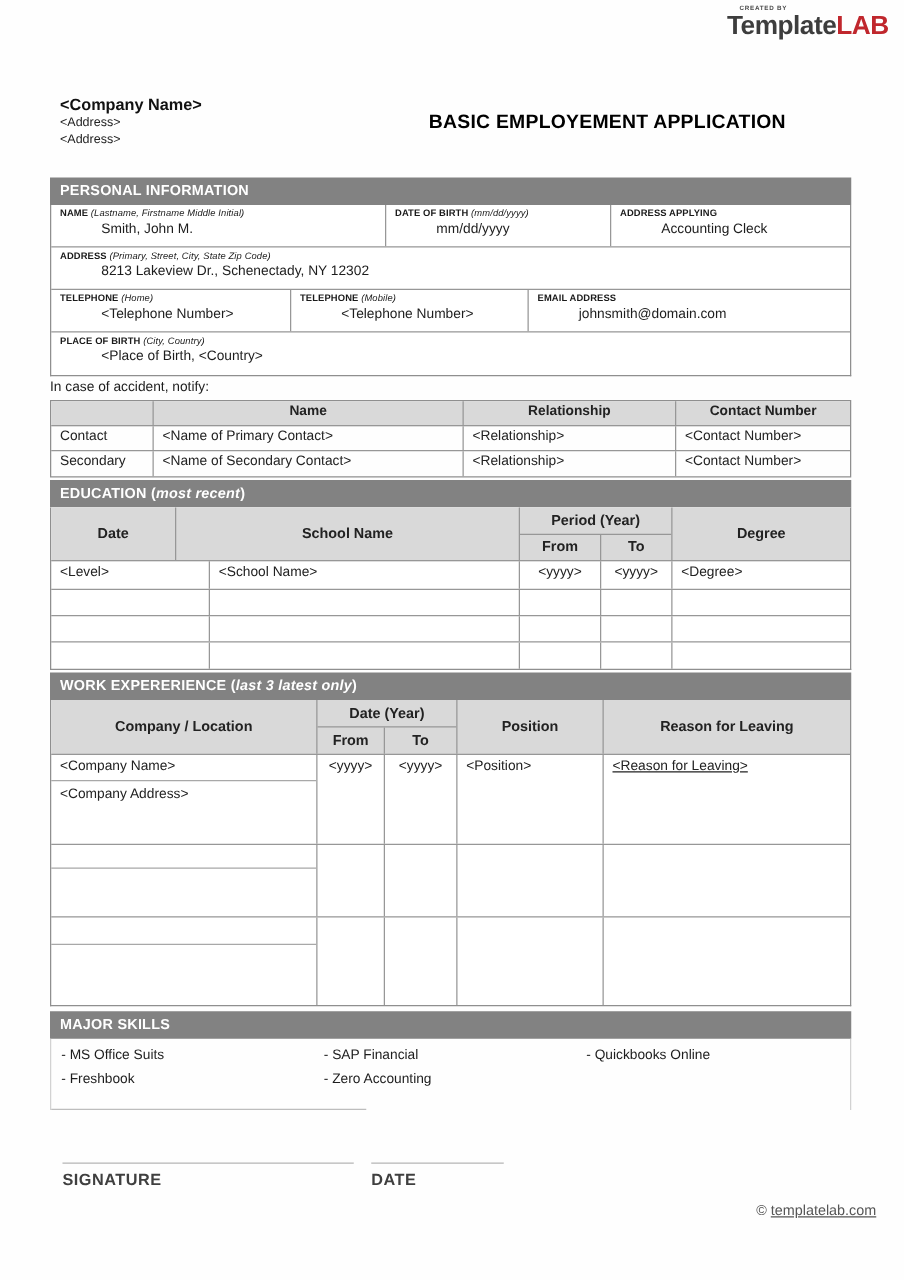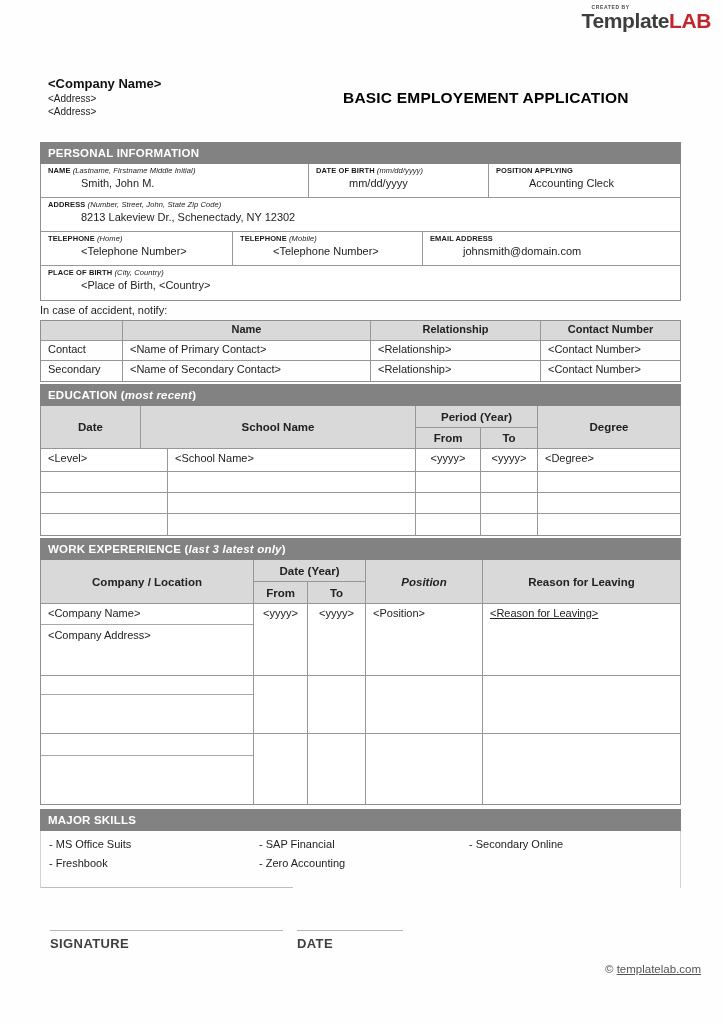--- a/index.html
+++ b/index.html
@@ -81,21 +81,21 @@
   
   .work-bar { margin-top:2px; }
   .w-head { background:#d9d9d9; font-weight:bold; font-size:11.5px; height:44px; display:flex; border-bottom:1px solid #979797; }
   .w-h-cell { border-right:1px solid #979797; display:flex; align-items:center; justify-content:center; text-align:center; }
   .w-h-company { width:213px; }
   .w-h-date { width:112px; flex-direction:column; padding:0; }
   .w-h-date .p-top { width:100%; height:22px; border-bottom:1px solid #979797; display:flex; align-items:center; justify-content:center; }
   .w-h-date .p-bot { width:100%; height:21px; display:flex; }
   .w-h-from { width:54px; border-right:1px solid #979797; display:flex; align-items:center; justify-content:center; }
   .w-h-to { flex:1; display:flex; align-items:center; justify-content:center; }
-  .w-h-pos { width:117px;font-style:italic; }
+  .w-h-pos { width:117px; }
   .w-h-reason { flex:1; border-right:none; }
   .wblock { display:flex; border-bottom:1px solid #979797; font-size:11px; }
   .wblock:last-child { border-bottom:none; }
   .wcol { border-right:1px solid #979797; padding:3px 7px; }
   .wcol:last-child { border-right:none;text-decoration:underline; }
   .w-c-company { width:213px; padding:0; display:flex; flex-direction:column; }
   .w-name { border-bottom:1px solid #a8a8a8; padding:3px 7px 0; }
   .w-addr { flex:1; padding:4px 7px 0; }
   .w-c-from { width:54px; text-align:center; padding-left:2px; padding-right:2px; }
   .w-c-to { width:58px; text-align:center; padding-left:2px; padding-right:2px; }
@@ -148,27 +148,27 @@
       <div class="trow p-row">
         <div class="td c-name">
           <div class="label"><span>NAME</span> <span class="hint">(Lastname, Firstname Middle Initial)</span></div>
           <div class="value">Smith, John M.</div>
         </div>
         <div class="td c-dob">
           <div class="label"><span>DATE OF BIRTH</span> <span class="hint">(mm/dd/yyyy)</span></div>
           <div class="value">mm/dd/yyyy</div>
         </div>
         <div class="td c-pos">
-          <div class="label"><span>POSITION APPLYING</span></div>
+          <div class="label"><span>ADDRESS APPLYING</span></div>
           <div class="value">Accounting Cleck</div>
         </div>
       </div>
       <div class="trow p-row">
         <div class="td c-addr">
-          <div class="label"><span>ADDRESS</span> <span class="hint">(Number, Street, John, State Zip Code)</span></div>
+          <div class="label"><span>ADDRESS</span> <span class="hint">(Primary, Street, City, State Zip Code)</span></div>
           <div class="value">8213 Lakeview Dr., Schenectady, NY 12302</div>
         </div>
       </div>
       <div class="trow p-row">
         <div class="td c-ph1">
           <div class="label"><span>TELEPHONE</span> <span class="hint">(Home)</span></div>
           <div class="value">&lt;Telephone Number&gt;</div>
         </div>
         <div class="td c-ph2">
           <div class="label"><span>TELEPHONE</span> <span class="hint">(Mobile)</span></div>
@@ -300,21 +300,21 @@
         <div class="wcol w-c-pos"></div>
         <div class="wcol w-c-reason"></div>
       </div>
     </div>
 
     <div class="bar skills-bar">MAJOR SKILLS</div>
     <div class="skills-box">
       <div class="skills-row">
         <div class="sk1">- MS Office Suits</div>
         <div class="sk2">- SAP Financial</div>
-        <div class="sk3">- Secondary Online</div>
+        <div class="sk3">- Quickbooks Online</div>
       </div>
       <div class="skills-row">
         <div class="sk1">- Freshbook</div>
         <div class="sk2">- Zero Accounting</div>
         <div class="sk3"></div>
       </div>
       <div class="skills-bottom-line"></div>
     </div>
 
   </div>

